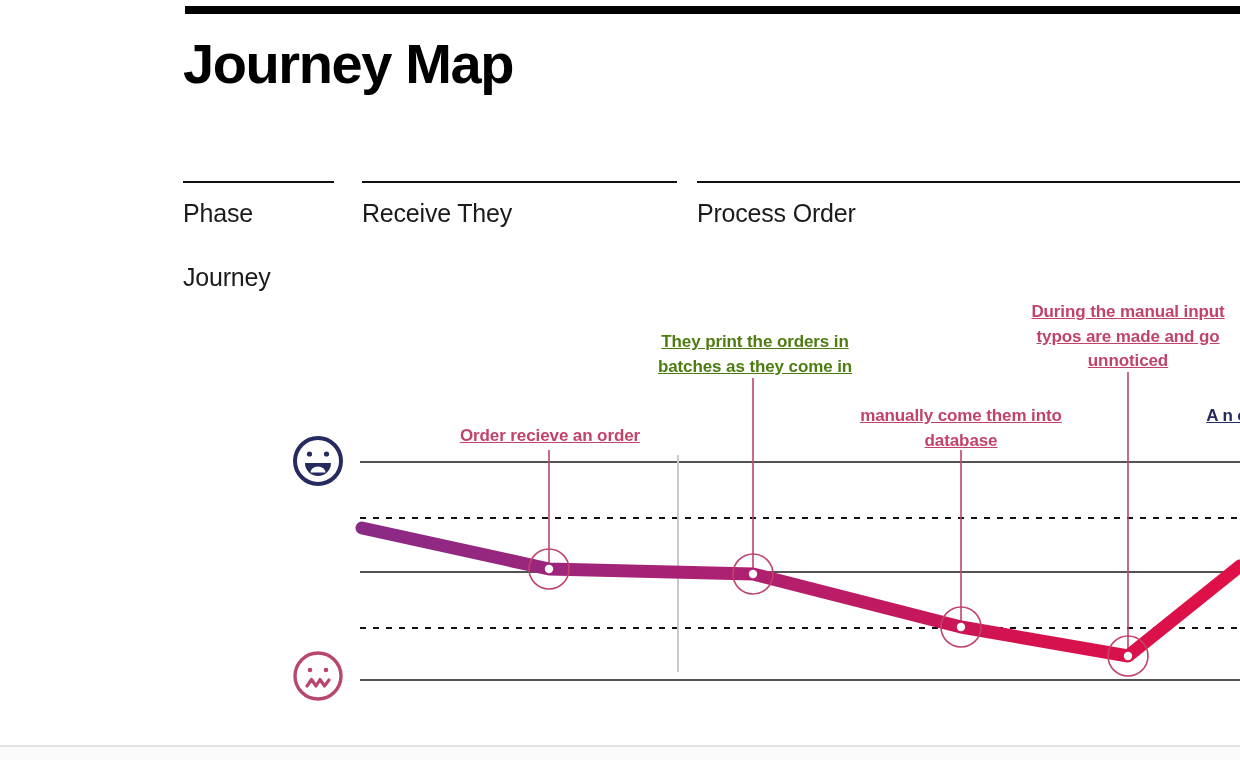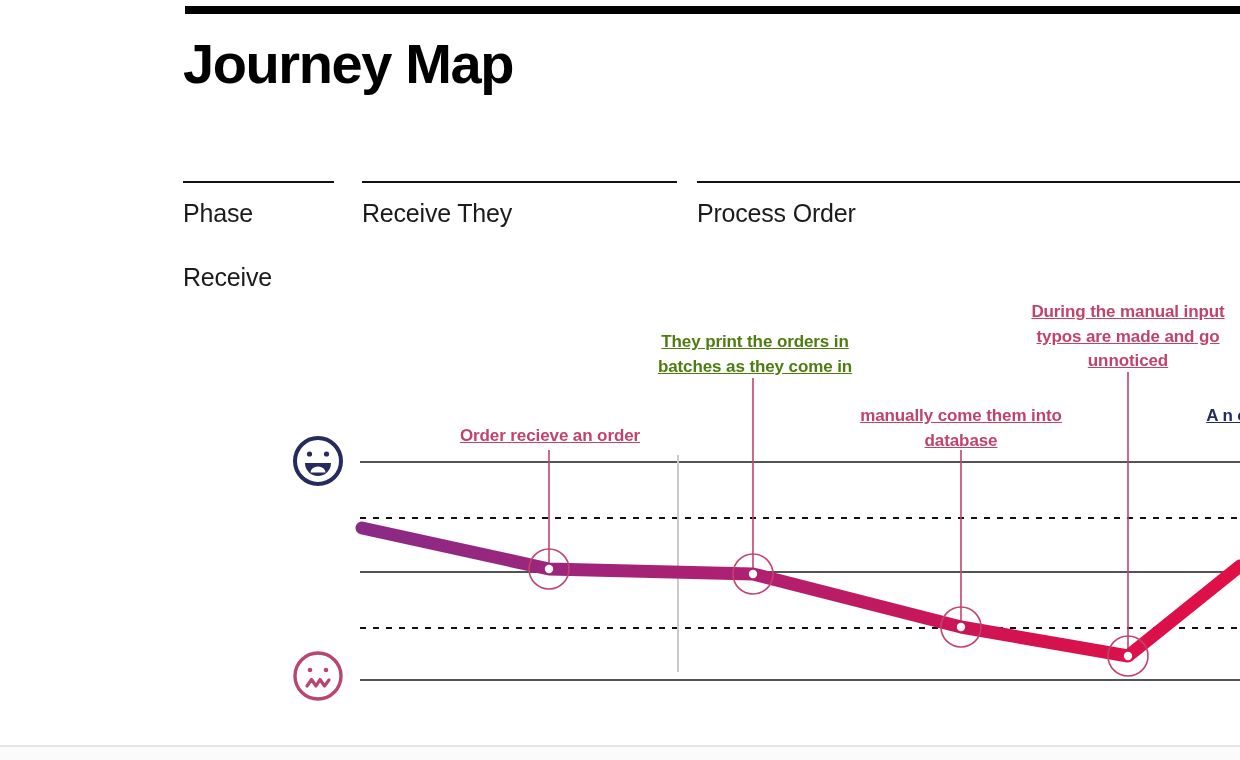--- a/index.html
+++ b/index.html
@@ -78,21 +78,21 @@
     <div class="phase-col pc1">
       <div class="rule"></div>
       <div class="lbl">Receive They</div>
     </div>
     <div class="phase-col pc2">
       <div class="rule"></div>
       <div class="lbl">Process Order</div>
     </div>
   </div>
 
-  <div class="insights-lbl">Receive</div>
+  <div class="insights-lbl">Journey</div>
 
   <svg id="chart" viewBox="0 0 1240 760" xmlns="http://www.w3.org/2000/svg">
     <defs>
       <linearGradient id="lineGrad" x1="0" y1="0" x2="1" y2="0">
         <stop offset="0%" stop-color="#8a2a86"></stop>
         <stop offset="45%" stop-color="#b02070"></stop>
         <stop offset="75%" stop-color="#d4124f"></stop>
         <stop offset="100%" stop-color="#e01046"></stop>
       </linearGradient>
     </defs>

